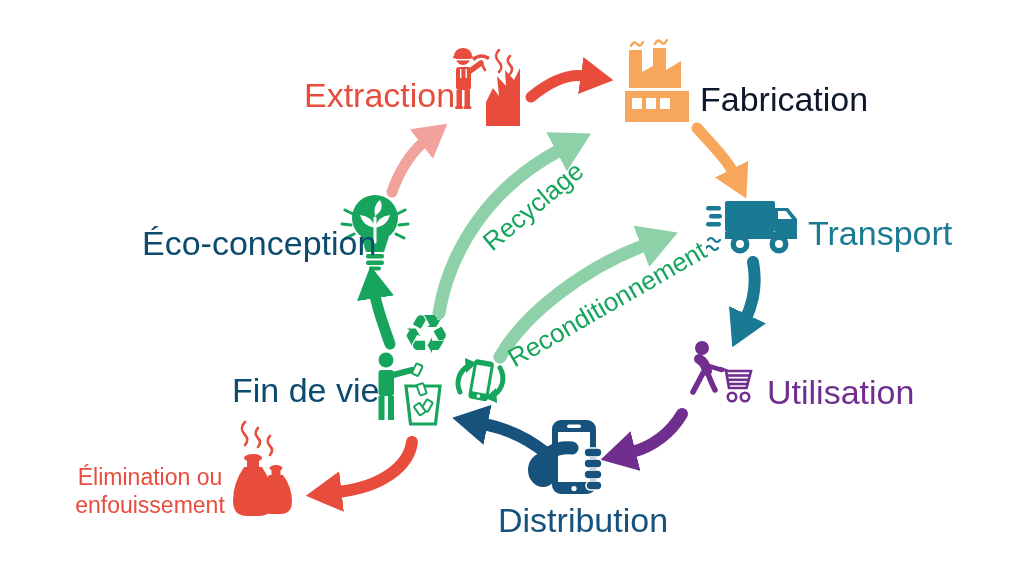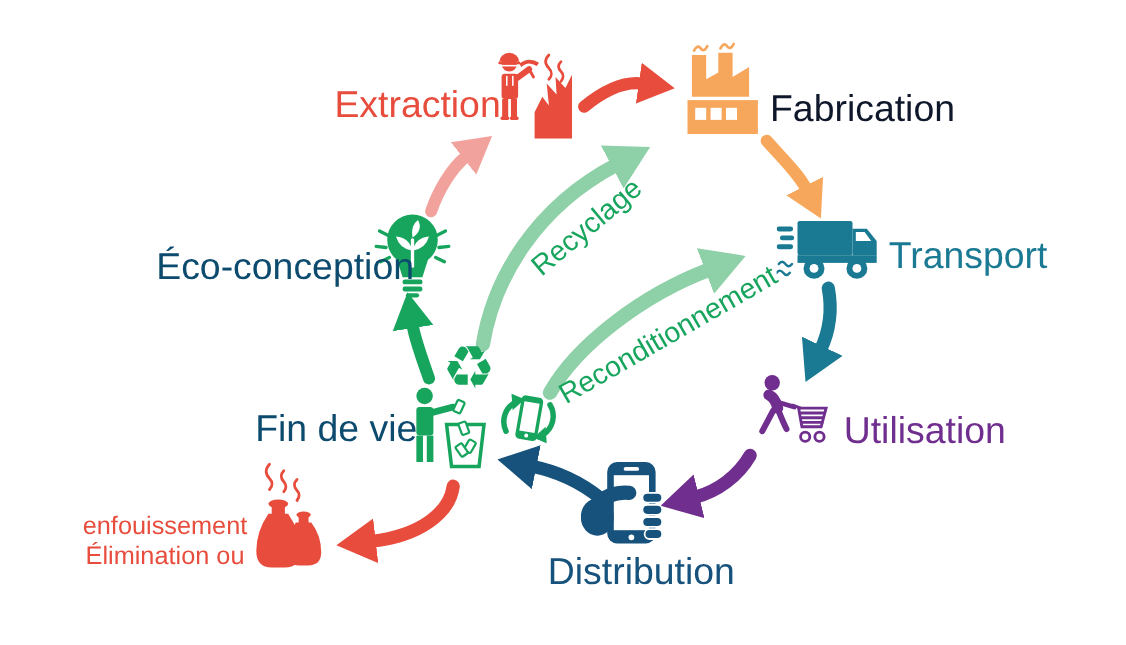--- a/index.html
+++ b/index.html
@@ -230,20 +230,20 @@
 
   <div class="stage-label c-red lbl-extraction">Extraction</div>
   <div class="stage-label c-orange lbl-fabrication">Fabrication</div>
   <div class="stage-label c-teal lbl-transport">Transport</div>
   <div class="stage-label c-purple lbl-distribution">Utilisation</div>
   <div class="stage-label c-navy lbl-utilisation">Distribution</div>
   <div class="stage-label c-green lbl-findevie">Fin de vie</div>
   <div class="stage-label c-green lbl-ecoconception">Éco-conception</div>
 
   <div class="lbl-elimination">
+    <div>Élimination ou</div>
     <div>enfouissement</div>
-    <div>Élimination ou</div>
   </div>
 
   <div class="loop-label lbl-recyclage">Recyclage</div>
   <div class="loop-label lbl-recond">Reconditionnement</div>
 
 </div>
 
 </body></html>

